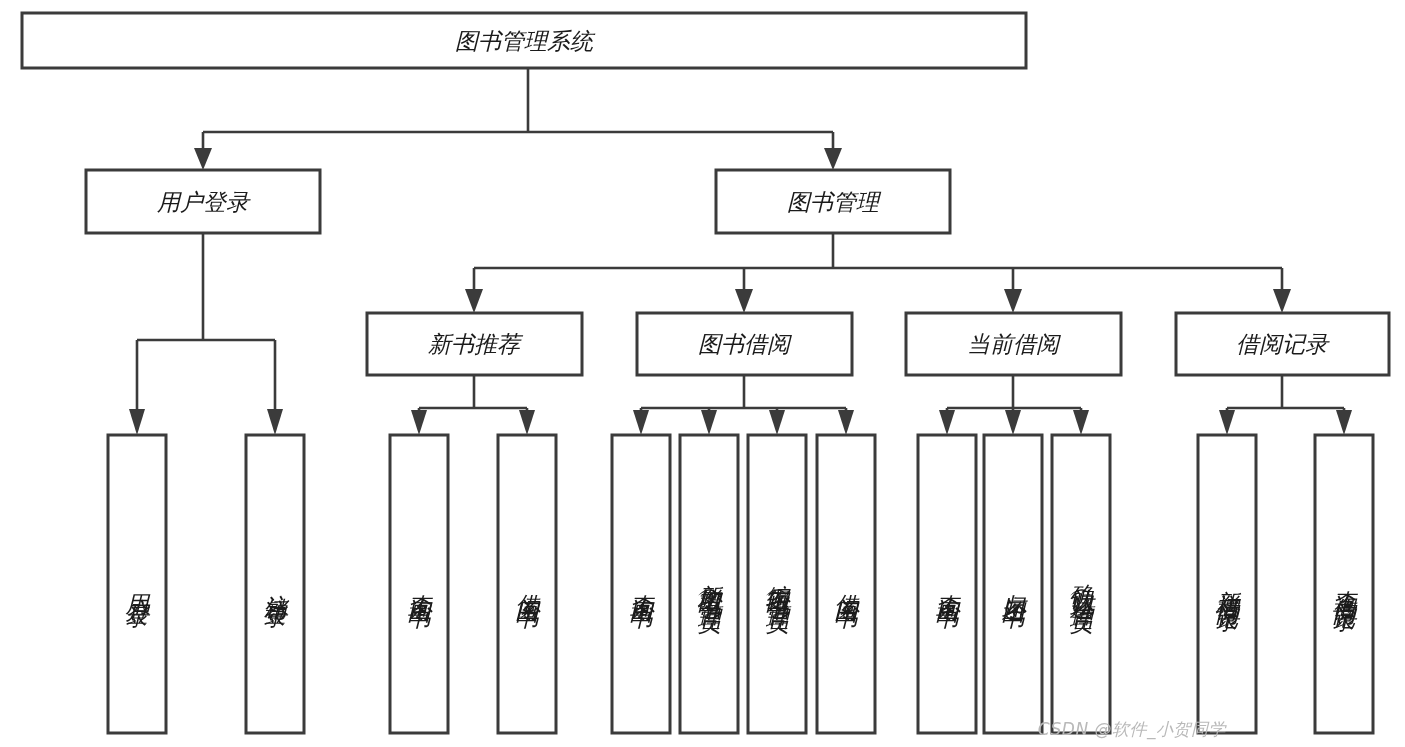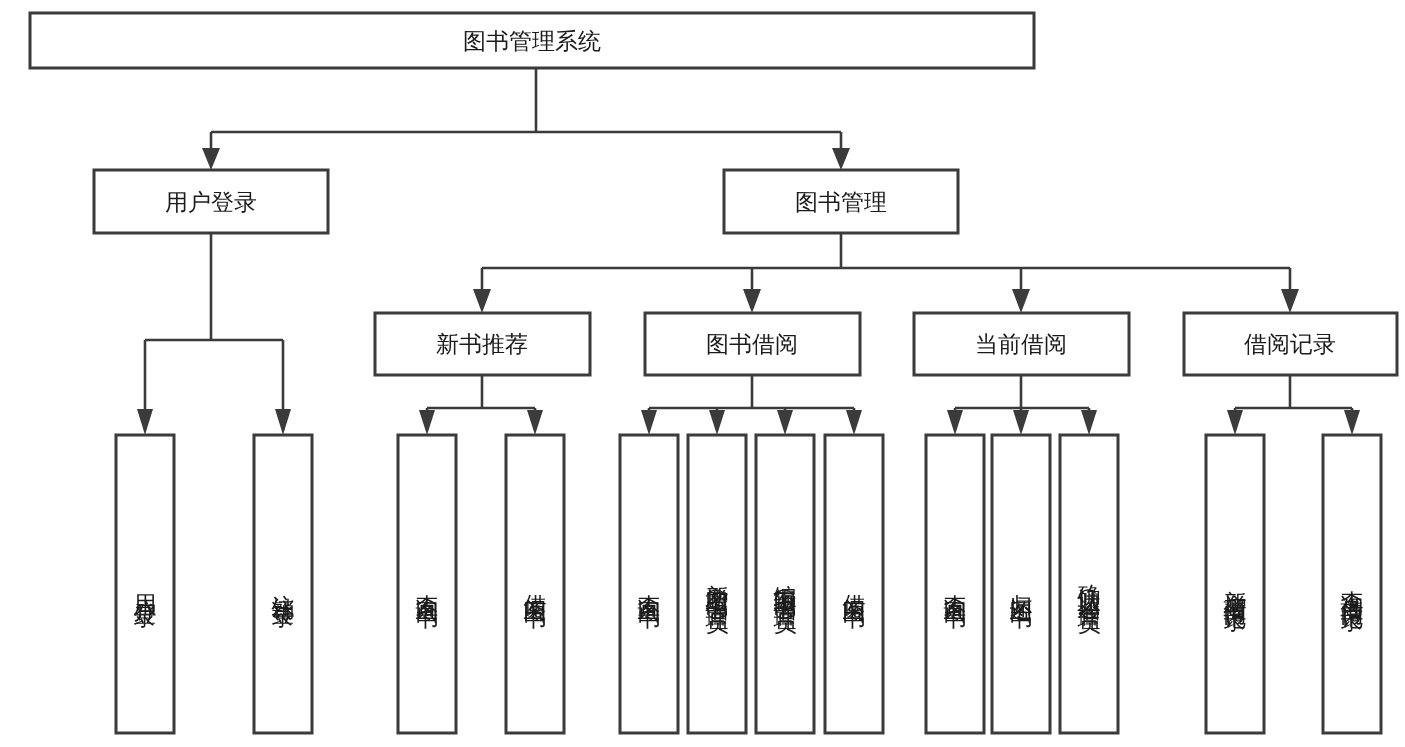--- a/index.html
+++ b/index.html
@@ -9,24 +9,25 @@
   }
   body {
     width: 1405px;
     height: 747px;
     font-family: "DejaVu Sans", "Liberation Sans", sans-serif;
     overflow: hidden;
     position: relative;
   }
   #diagram-root {
     position: absolute;
-    left: 12px;
+    left: 4px;
     top: 0;
     width: 1234px;
     height: 747px;
+    font-style: italic;
   }
   svg#tree-svg {
     display: block;
     width: 1405px;
     height: 747px;
   }
   .node-box {
     fill: #ffffff;
     stroke: #3b3b3b;
     stroke-width: 3;
@@ -239,13 +240,14 @@
     <span class="leaf-label">确认归还（管理员）</span>
   </div>
 
   <div class="leaf-label-wrap" style="left:1194px; top:435px; width:58px; height:298px;">
     <span class="leaf-label">新增借阅记录</span>
   </div>
   <div class="leaf-label-wrap" style="left:1311px; top:435px; width:58px; height:298px;">
     <span class="leaf-label">查询借阅记录</span>
   </div>
 
+  <div class="watermark">CSDN @软件_小贺同学</div>
 </div>
 
 </body></html>

